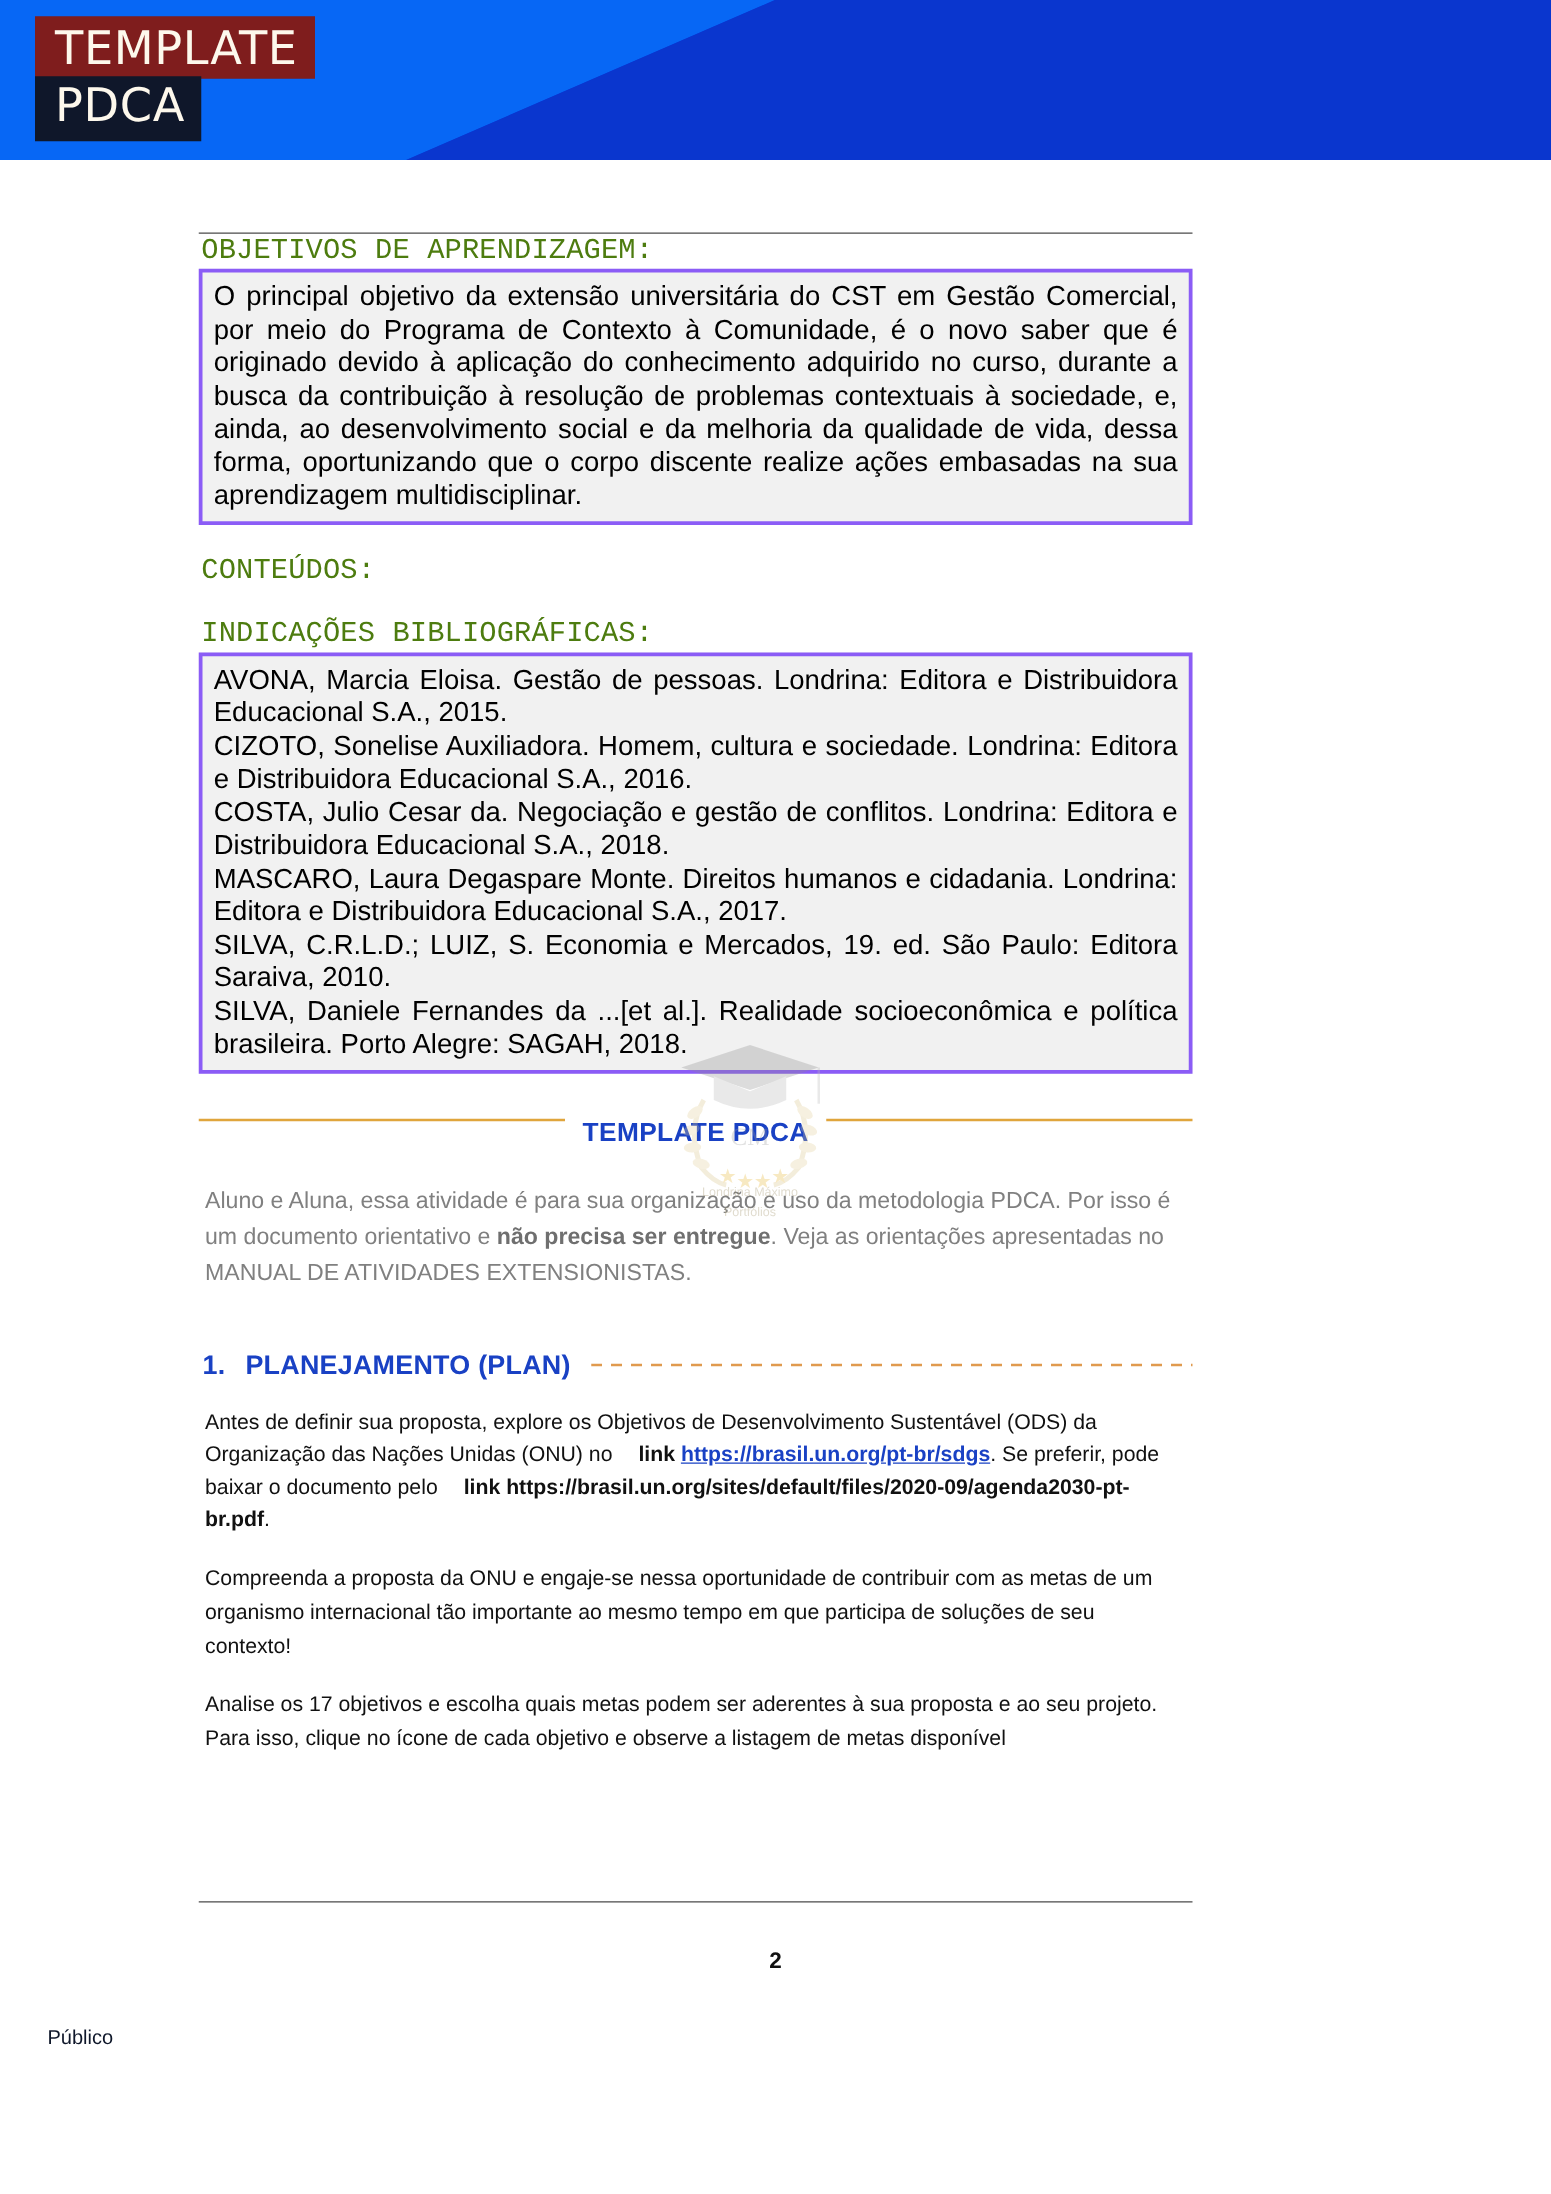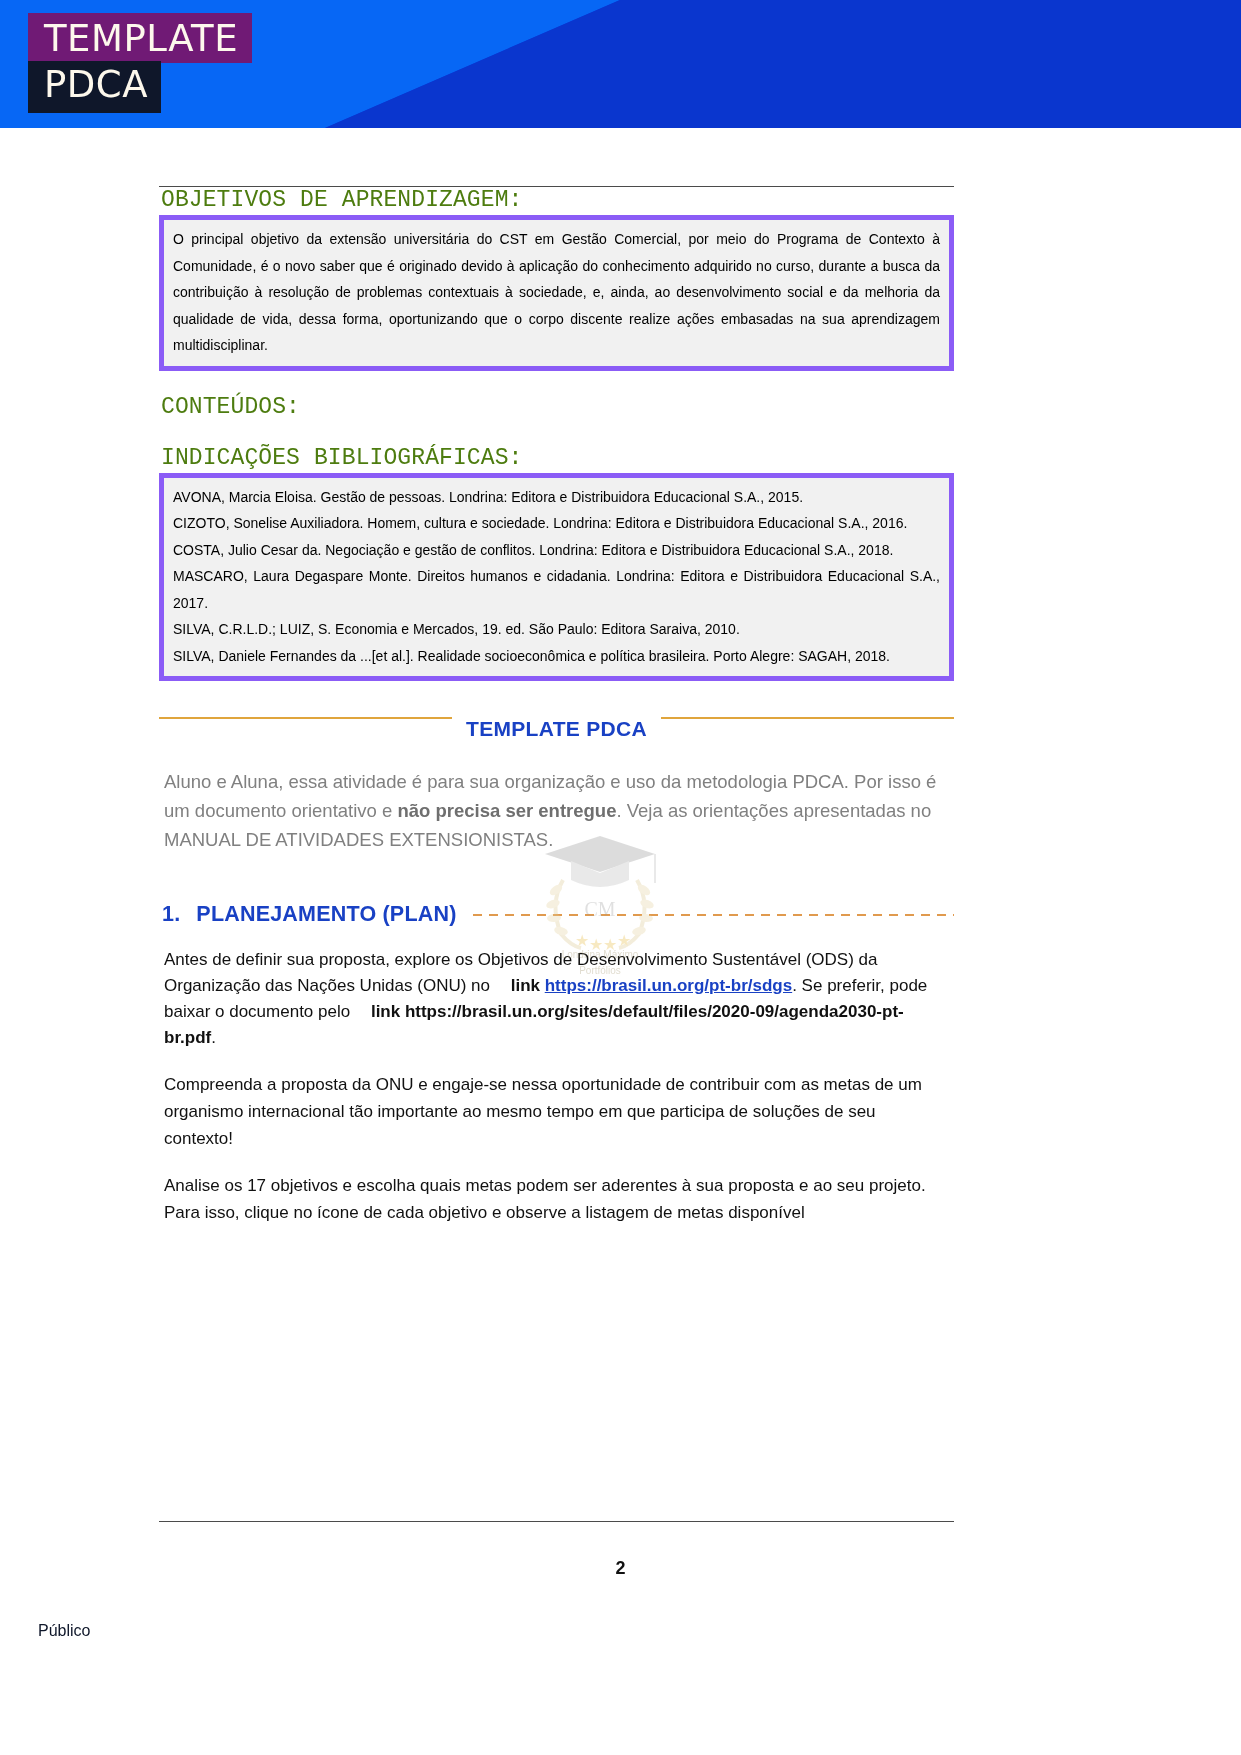--- a/index.html
+++ b/index.html
@@ -42,21 +42,21 @@
   .logo-box {
     position: absolute;
     left: 28px;
     top: 13px;
     width: 0;
     height: 0;
   }
   .logo-row1 {
     position: absolute;
     left: 0; top: 0;
-    background: #701a75;
+    background: #7f1d1d;
     padding: 4px 14px 2px 16px;
     font-size: 37px;
     line-height: 44px;
     color: #fdf8ec;
     font-family: "DejaVu Sans", sans-serif;
     font-weight: 400;
     letter-spacing: 0.5px;
     white-space: nowrap;
   }
   .logo-row2 {
@@ -98,24 +98,24 @@
 
   .section-label {
     color: #4d7c0f;
     font-size: 23px;
     line-height: 24px;
     margin: 0 0 3px 2px;
     font-family: Liberation Mono, monospace;
     letter-spacing: 0.1px;
   }
   .box {
-    border: 5px solid #8b5cf6;
+    border: 3px solid #8b5cf6;
     background: #f1f1f1;
     padding: 6px 9px 7px 9px;
-    font-size: 14px;
+    font-size: 22px;
     line-height: 26.5px;
     box-sizing: border-box;
   }
   .box.justify p { text-align: justify; text-align-last: left; margin: 0; }
   .box p { margin: 0; }
   .spacer-sm { height: 24px; }
 
   
   .divider-heading {
     display: flex;

